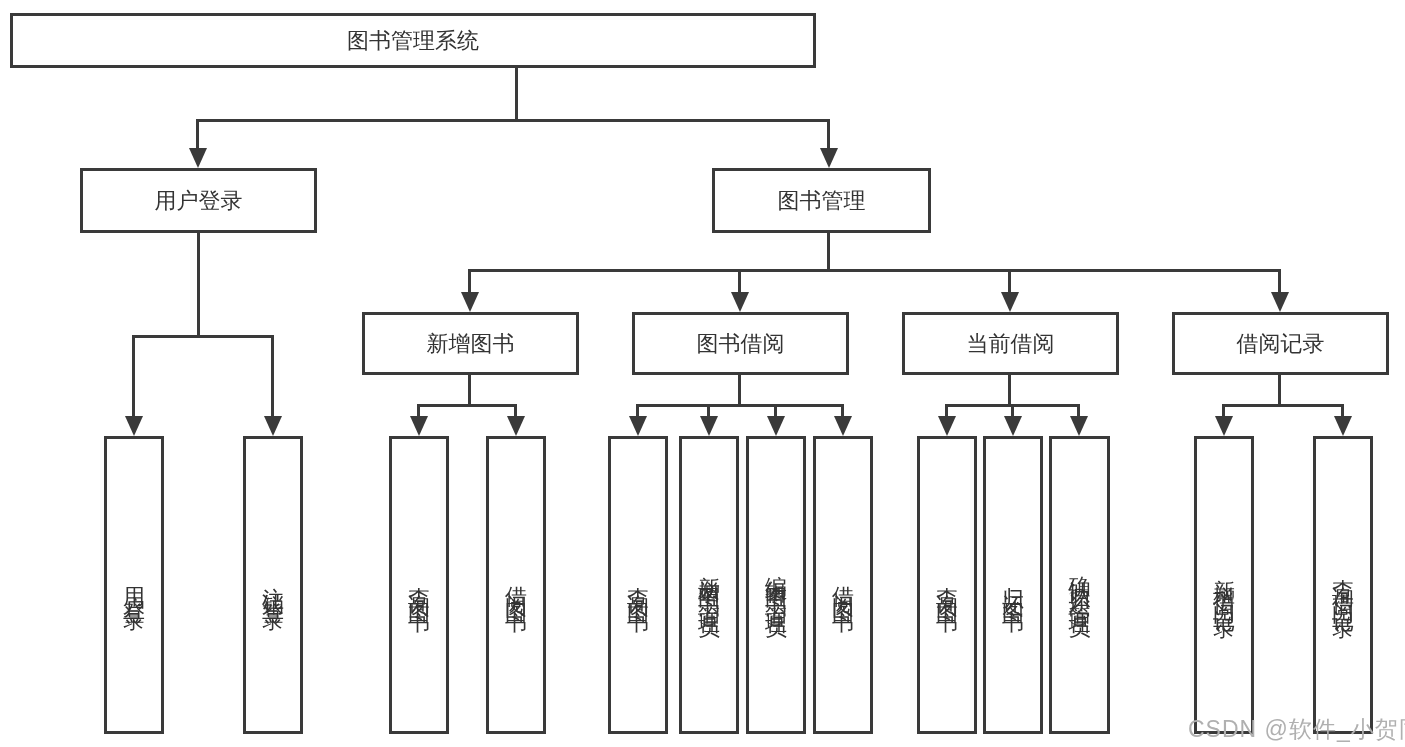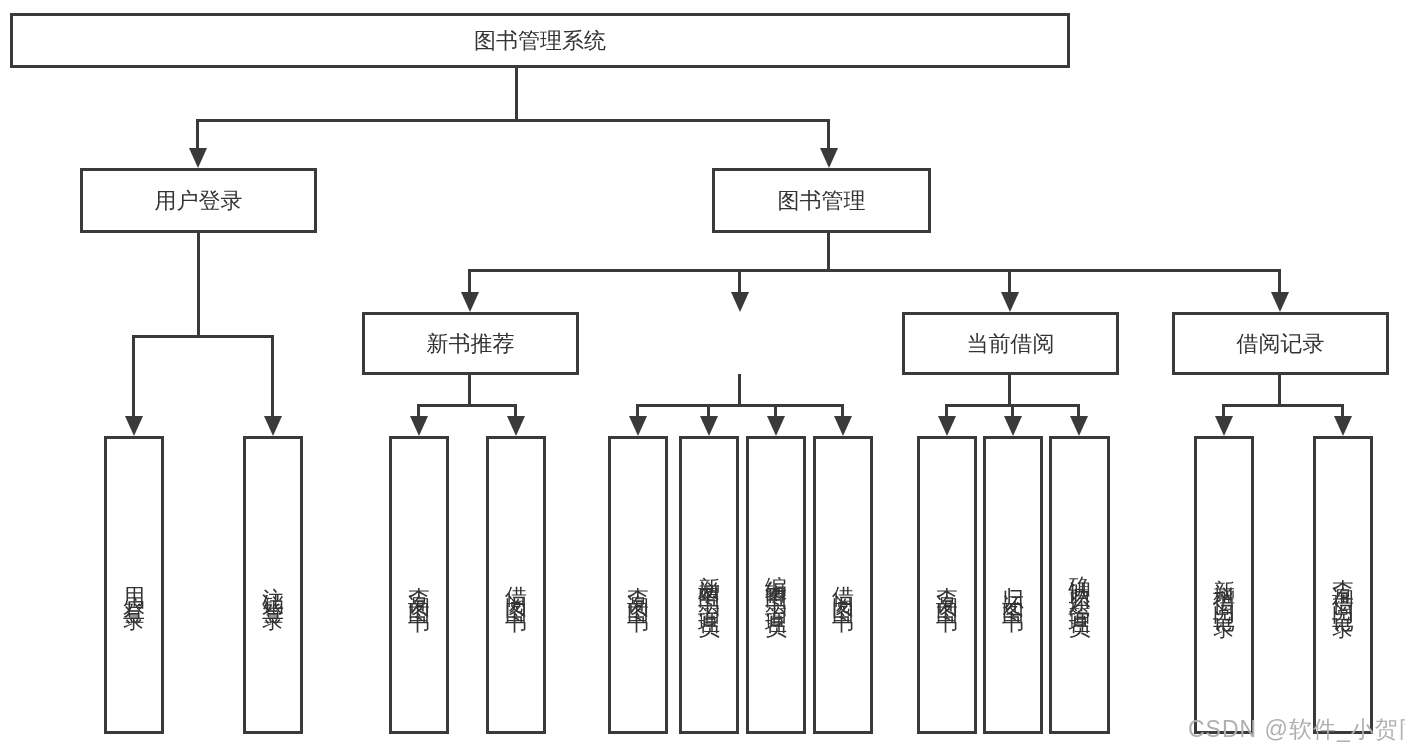--- a/index.html
+++ b/index.html
@@ -58,21 +58,21 @@
     letter-spacing:1px;
     z-index:5;
     white-space:nowrap;
   }
 </style>
 </head>
 <body>
 
 <div class="canvas">
 
-  <div class="box" style="left:10px;top:13px;width:1060px;height:55px;">图书管理系统</div>
+  <div class="box" style="left:10px;top:13px;width:806px;height:55px;">图书管理系统</div>
 
   <div class="vline" style="left:515px;top:66px;height:54px;"></div>
   <div class="hline" style="left:196px;top:119px;width:634px;"></div>
   <div class="vline" style="left:196px;top:119px;height:31px;"></div>
   <div class="vline" style="left:827px;top:119px;height:31px;"></div>
   <div class="arrow" style="left:189px;top:148px;"></div>
   <div class="arrow" style="left:820px;top:148px;"></div>
 
   <div class="box" style="left:80px;top:168px;width:237px;height:65px;">用户登录</div>
   <div class="box" style="left:712px;top:168px;width:219px;height:65px;">图书管理</div>
@@ -88,21 +88,22 @@
   <div class="hline" style="left:468px;top:269px;width:813px;"></div>
   <div class="vline" style="left:468px;top:269px;height:25px;"></div>
   <div class="vline" style="left:738px;top:269px;height:25px;"></div>
   <div class="vline" style="left:1008px;top:269px;height:25px;"></div>
   <div class="vline" style="left:1278px;top:269px;height:25px;"></div>
   <div class="arrow" style="left:461px;top:292px;"></div>
   <div class="arrow" style="left:731px;top:292px;"></div>
   <div class="arrow" style="left:1001px;top:292px;"></div>
   <div class="arrow" style="left:1271px;top:292px;"></div>
 
-  <div class="box" style="left:362px;top:312px;width:217px;height:63px;">新书推荐</div>
+  <div class="box" style="left:362px;top:312px;width:217px;height:63px;">新增图书</div>
+  <div class="box" style="left:632px;top:312px;width:217px;height:63px;">图书借阅</div>
   <div class="box" style="left:902px;top:312px;width:217px;height:63px;text-align:center;">当前借阅</div>
   <div class="box" style="left:1172px;top:312px;width:217px;height:63px;">借阅记录</div>
 
   <div class="vline" style="left:468px;top:374px;height:33px;"></div>
   <div class="hline" style="left:417px;top:404px;width:100px;"></div>
   <div class="vline" style="left:417px;top:404px;height:14px;"></div>
   <div class="vline" style="left:514px;top:404px;height:14px;"></div>
   <div class="arrow" style="left:410px;top:416px;"></div>
   <div class="arrow" style="left:507px;top:416px;"></div>
 

